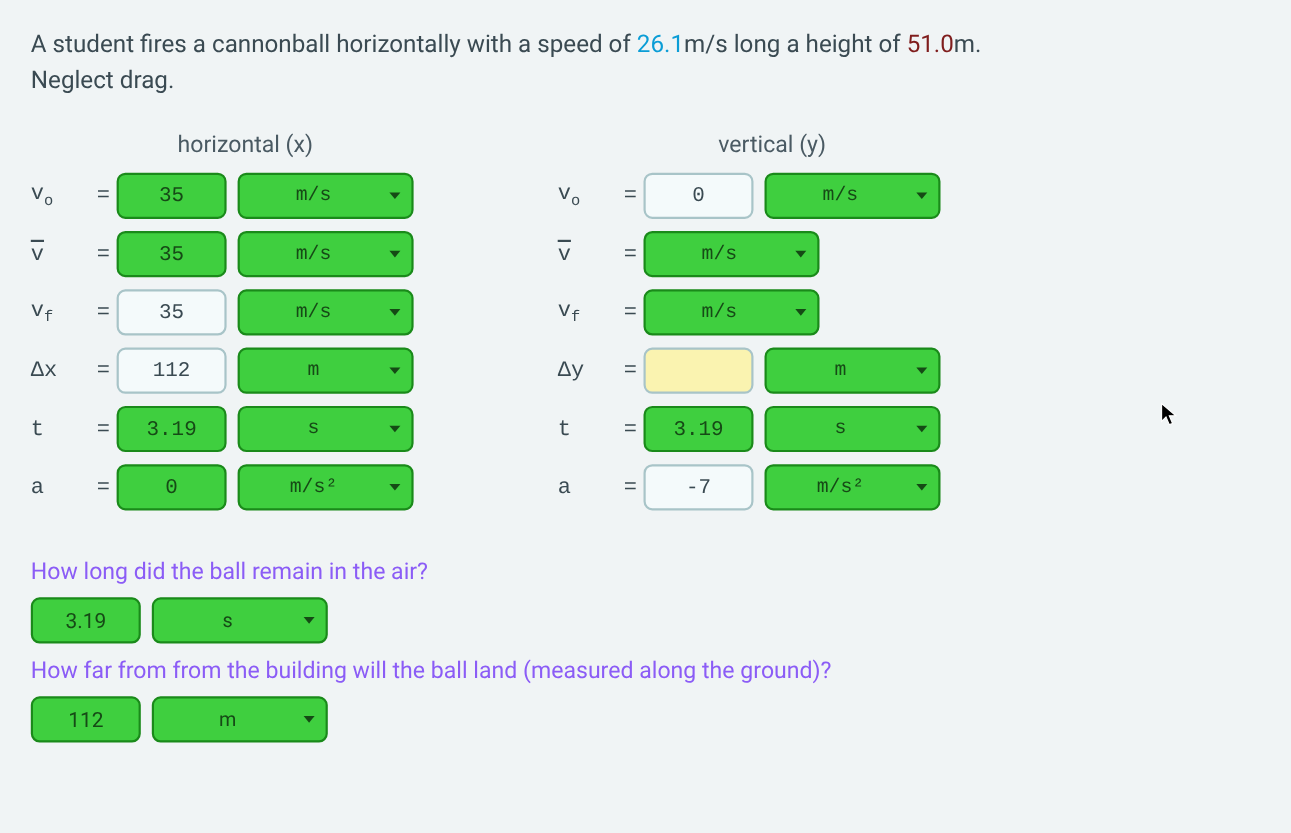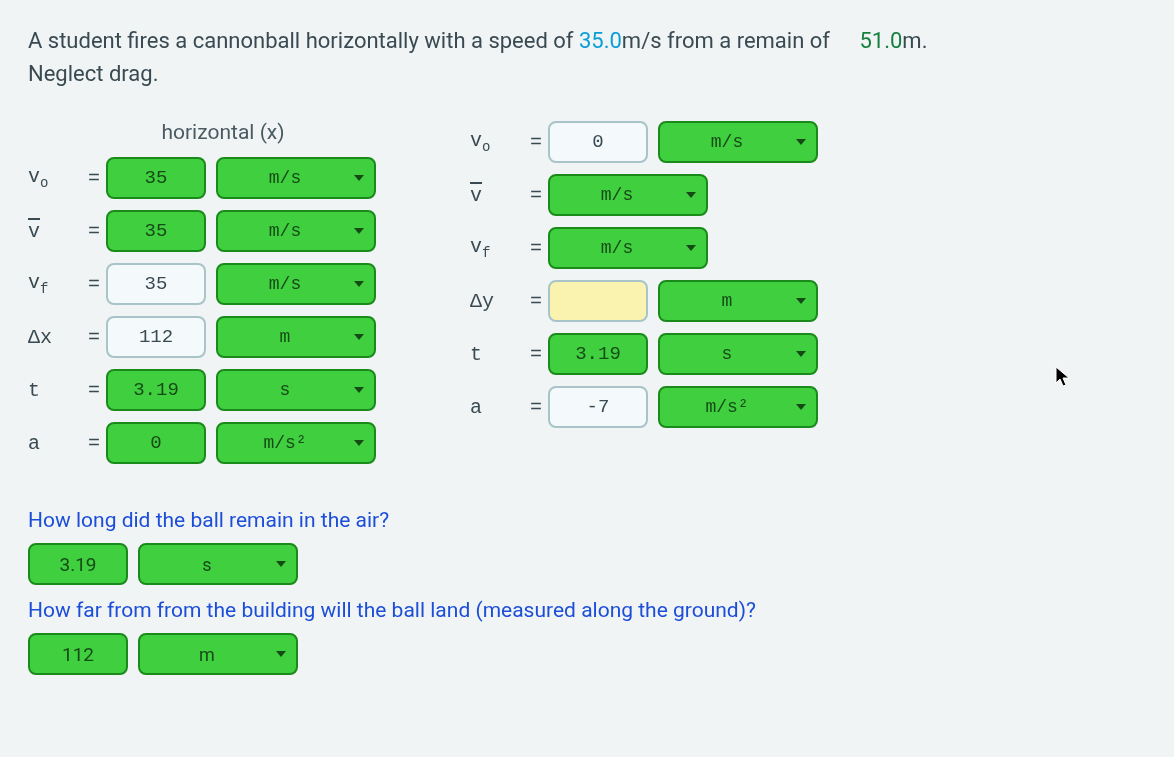--- a/index.html
+++ b/index.html
@@ -13,24 +13,24 @@
       height: 757px;
       position: relative;
     }
     .problem {
       font-size: 22px;
       line-height: 1.5;
       margin-bottom: 30px;
       color: #3a4a52;
     }
     .num-blue { color: #0b9dd6; }
-    .num-green { color: #15803d; margin-left: 24px; }
+    .num-green { color: #7f1d1d; }
     .columns {
       display: flex;
-      gap: 52px;
+      gap: 89px;
       margin-bottom: 34px;
     }
     .col { width: 390px; }
     .col-header {
       text-align: center;
       font-size: 21px;
       color: #4a5a63;
       margin-bottom: 12px;
     }
     .row {
@@ -101,21 +101,21 @@
       right: 10px;
       top: 50%;
       transform: translateY(-3px);
       width: 0; height: 0;
       border-left: 5px solid transparent;
       border-right: 5px solid transparent;
       border-top: 6px solid #154a15;
     }
     .question {
       font-size: 21px;
-      color: #1d4ed8;
+      color: #8b5cf6;
       margin-bottom: 10px;
       margin-top: 6px;
     }
     .answer-row {
       display: flex;
       align-items: center;
       margin-bottom: 12px;
       height: 44px;
     }
     .answer-val {
@@ -130,21 +130,21 @@
       right: 100px;
       top: 365px;
       width: 20px; height: 24px;
     }
     .cursor svg { width: 100%; height: 100%; }
   </style>
 </head>
 <body>
 
 <div class="problem">
-  <span>A student fires a cannonball horizontally with a speed of </span><span class="num-blue">35.0</span><span>m/s</span><span> from a remain of </span><span class="num-green">51.0</span><span>m.</span>
+  <span>A student fires a cannonball horizontally with a speed of </span><span class="num-blue">26.1</span><span>m/s</span><span> long a height of </span><span class="num-green">51.0</span><span>m.</span>
   <br>
   <span>Neglect drag.</span>
 </div>
 
 <div class="columns">
 
   <div class="col">
     <div class="col-header">horizontal (x)</div>
 
     <div class="row">
@@ -184,20 +184,21 @@
 
     <div class="row">
       <span class="label">a</span>
       <span class="eq">=</span>
       <div class="val-box val-green">0</div>
       <div class="unit-box">m/s²</div>
     </div>
   </div>
 
   <div class="col">
+    <div class="col-header">vertical (y)</div>
 
     <div class="row">
       <span class="label">v<sub>o</sub></span>
       <span class="eq">=</span>
       <div class="val-box val-plain">0</div>
       <div class="unit-box">m/s</div>
     </div>
 
     <div class="row">
       <span class="label"><span class="vbar">v</span></span>

